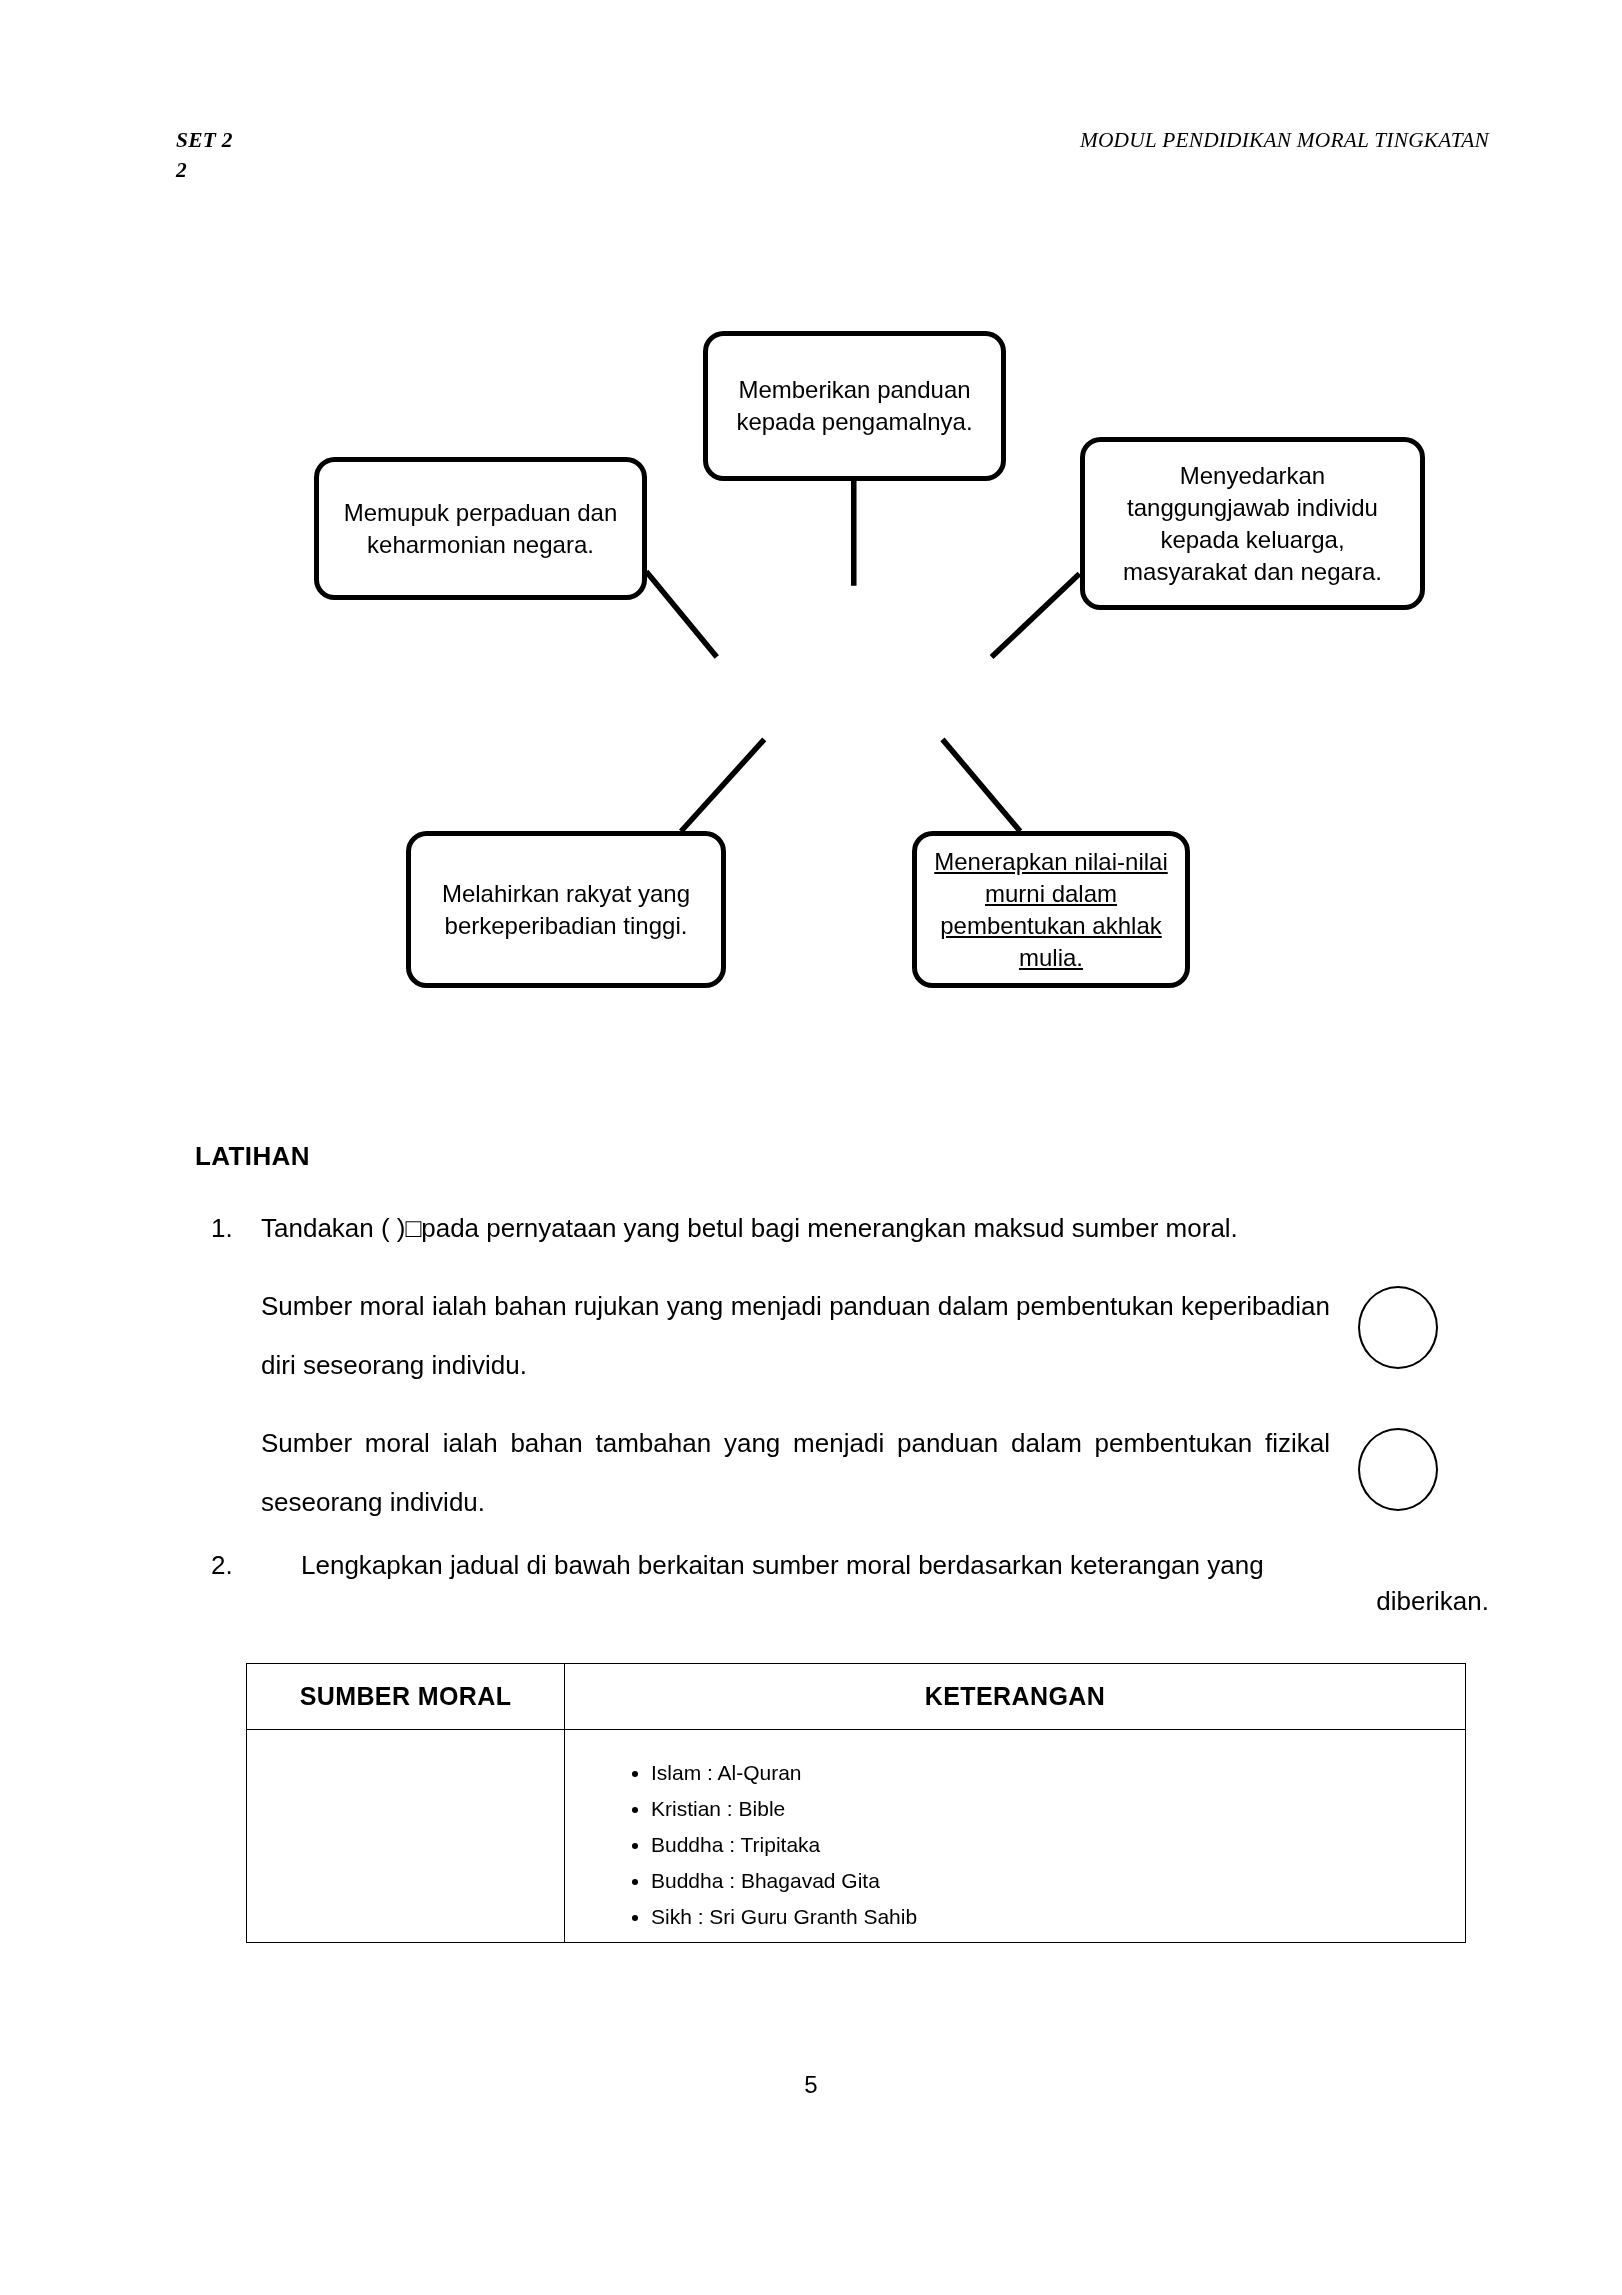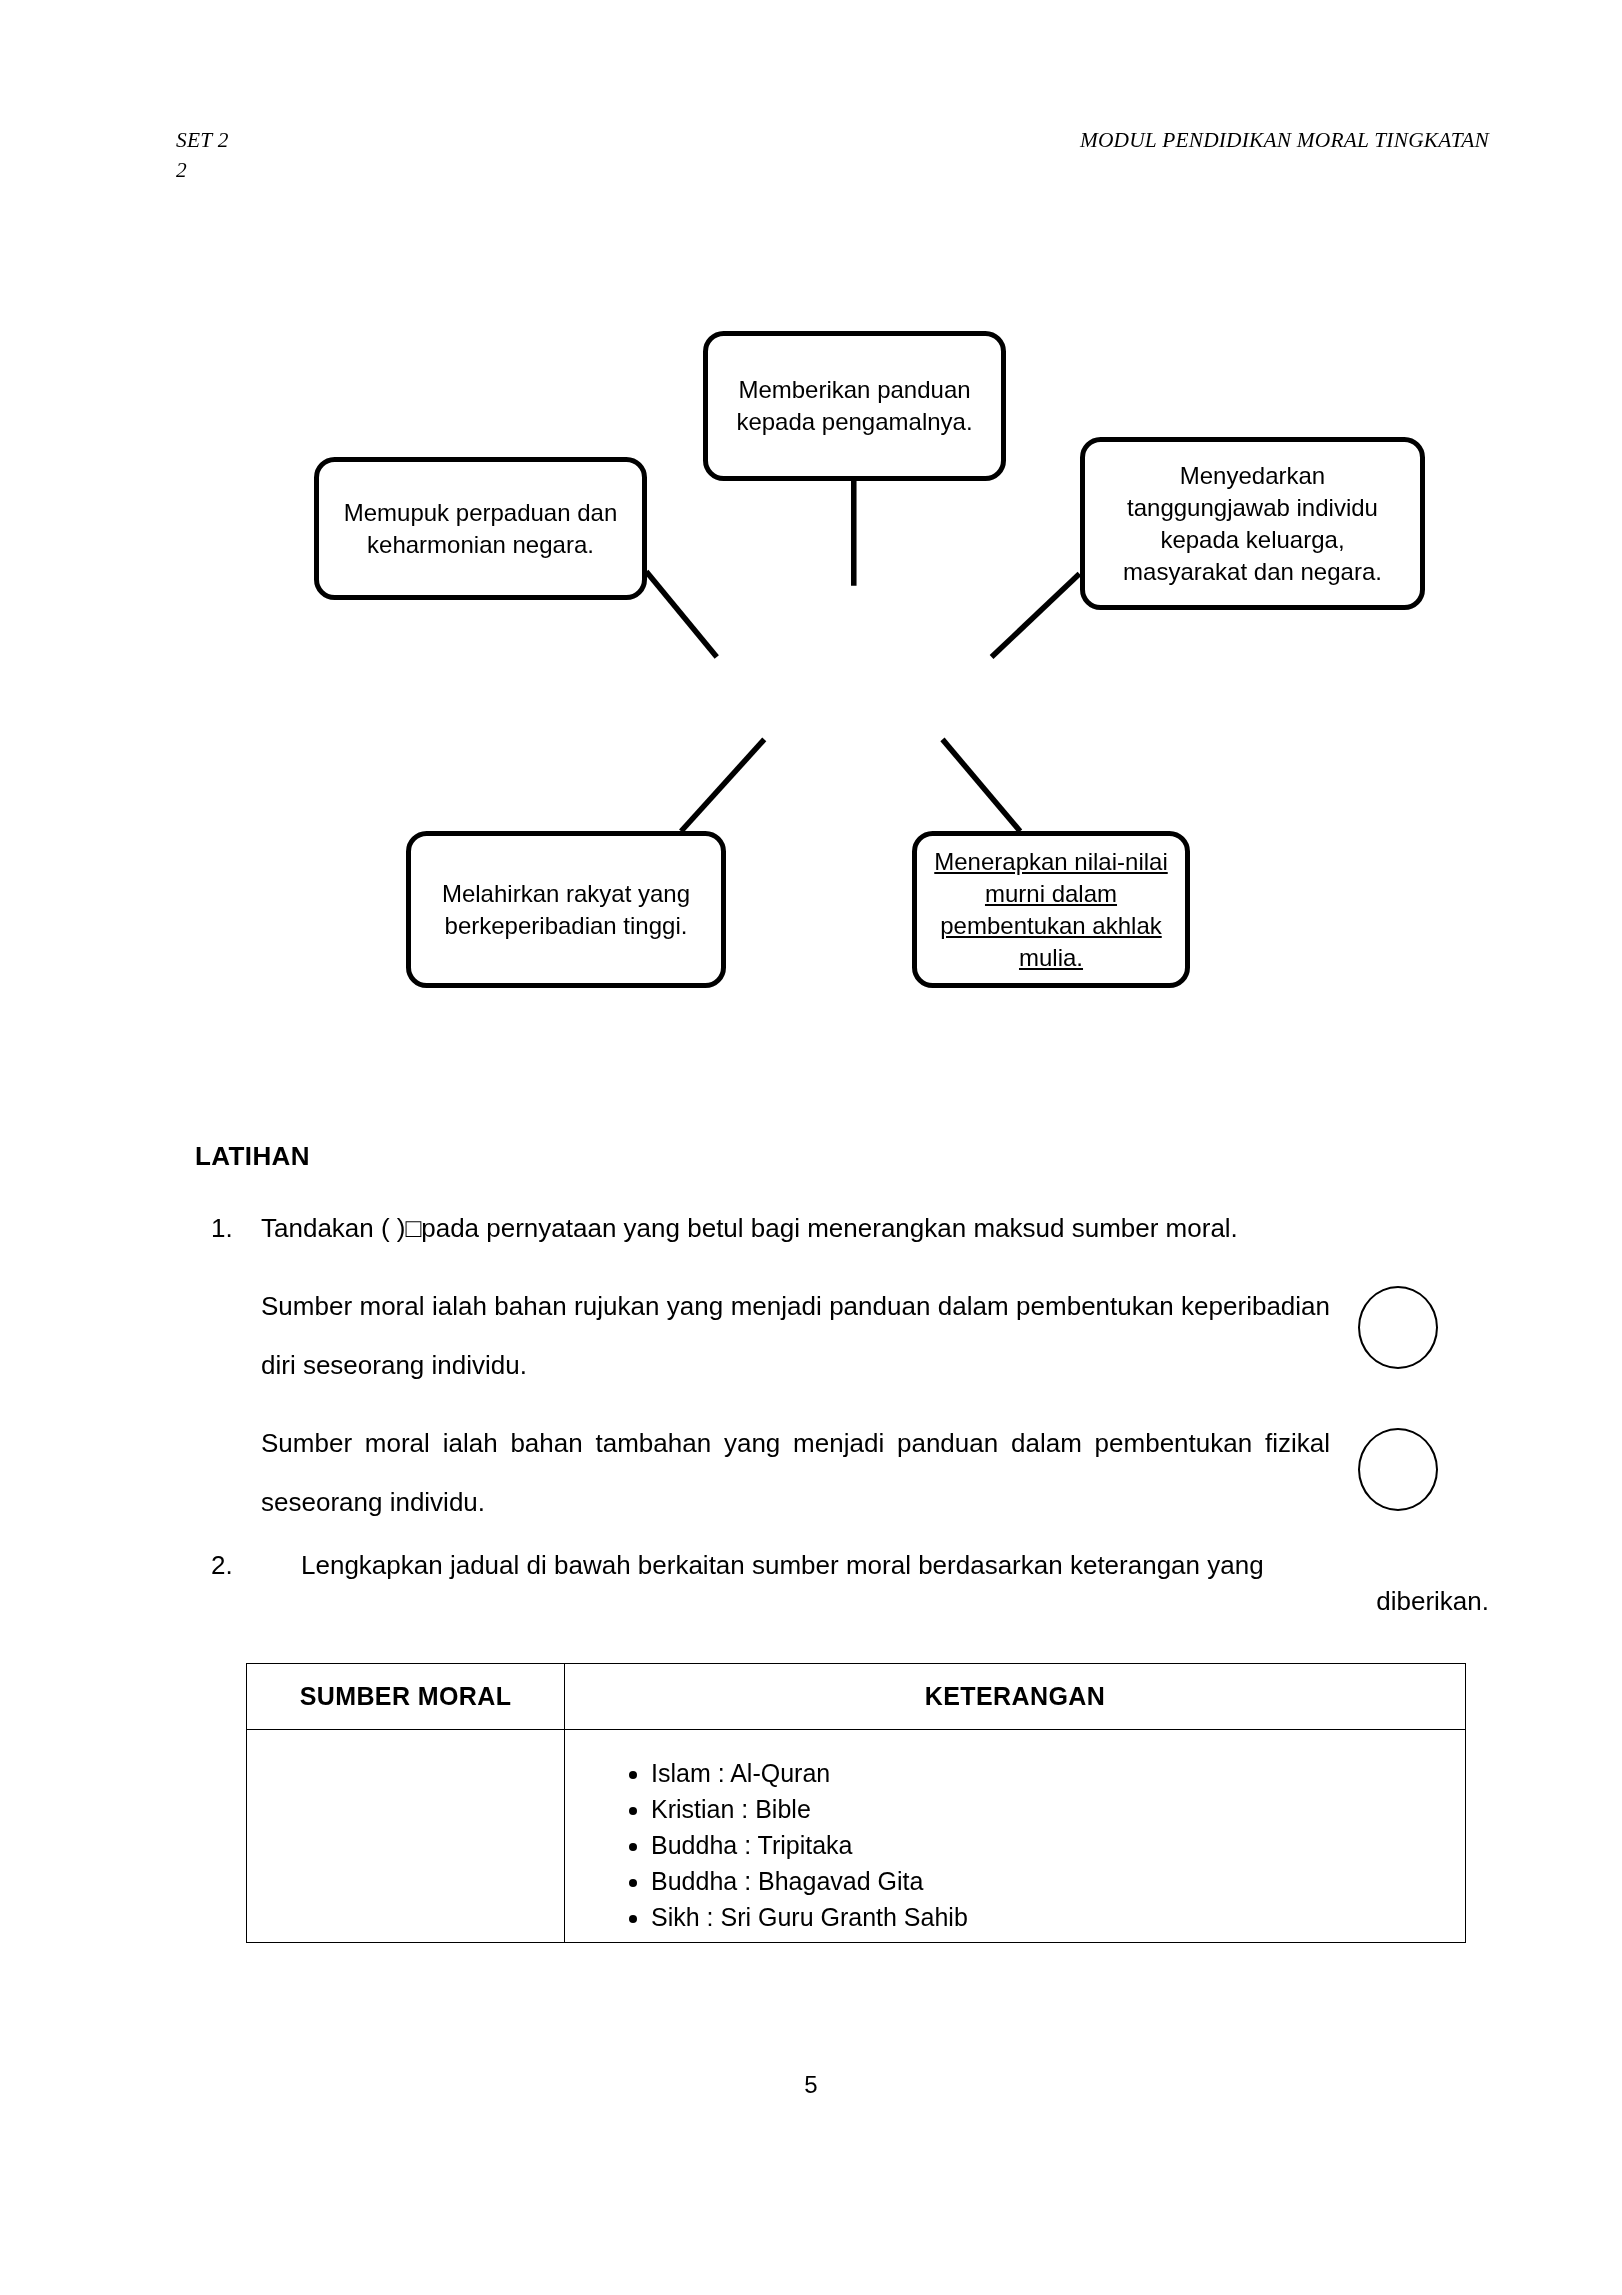--- a/index.html
+++ b/index.html
@@ -33,20 +33,21 @@
   .header-left {
     position: absolute;
     left: 0;
     top: 0;
     font-family: "Liberation Serif", serif;
     font-style: italic;
     font-size: 21.4px;
     line-height: 30px;
     letter-spacing: 0.3px;
     width: 238px;
+    font-weight: bold;
   }
   .header-right {
     position: absolute;
     right: 0;
     top: 0;
     font-family: "Liberation Serif", serif;
     font-style: italic;
     font-size: 21.4px;
     line-height: 30px;
     letter-spacing: 0.2px;
@@ -171,21 +172,21 @@
   }
   .col-sumber { width: 317px; }
   .cell-empty { height: 212px; }
   .cell-list  { height: 212px; vertical-align: top; }
   .cell-list ul {
     margin: 0;
     padding: 17.4px 0 0 86px;
     list-style: disc;
   }
   .cell-list li {
-    font-size: 25px;
+    font-size: 21px;
     line-height: 36px;
   }
 
   
   .page-number {
     position: absolute;
     left: 0;
     right: 0;
     top: 2071px;
     text-align: center;

